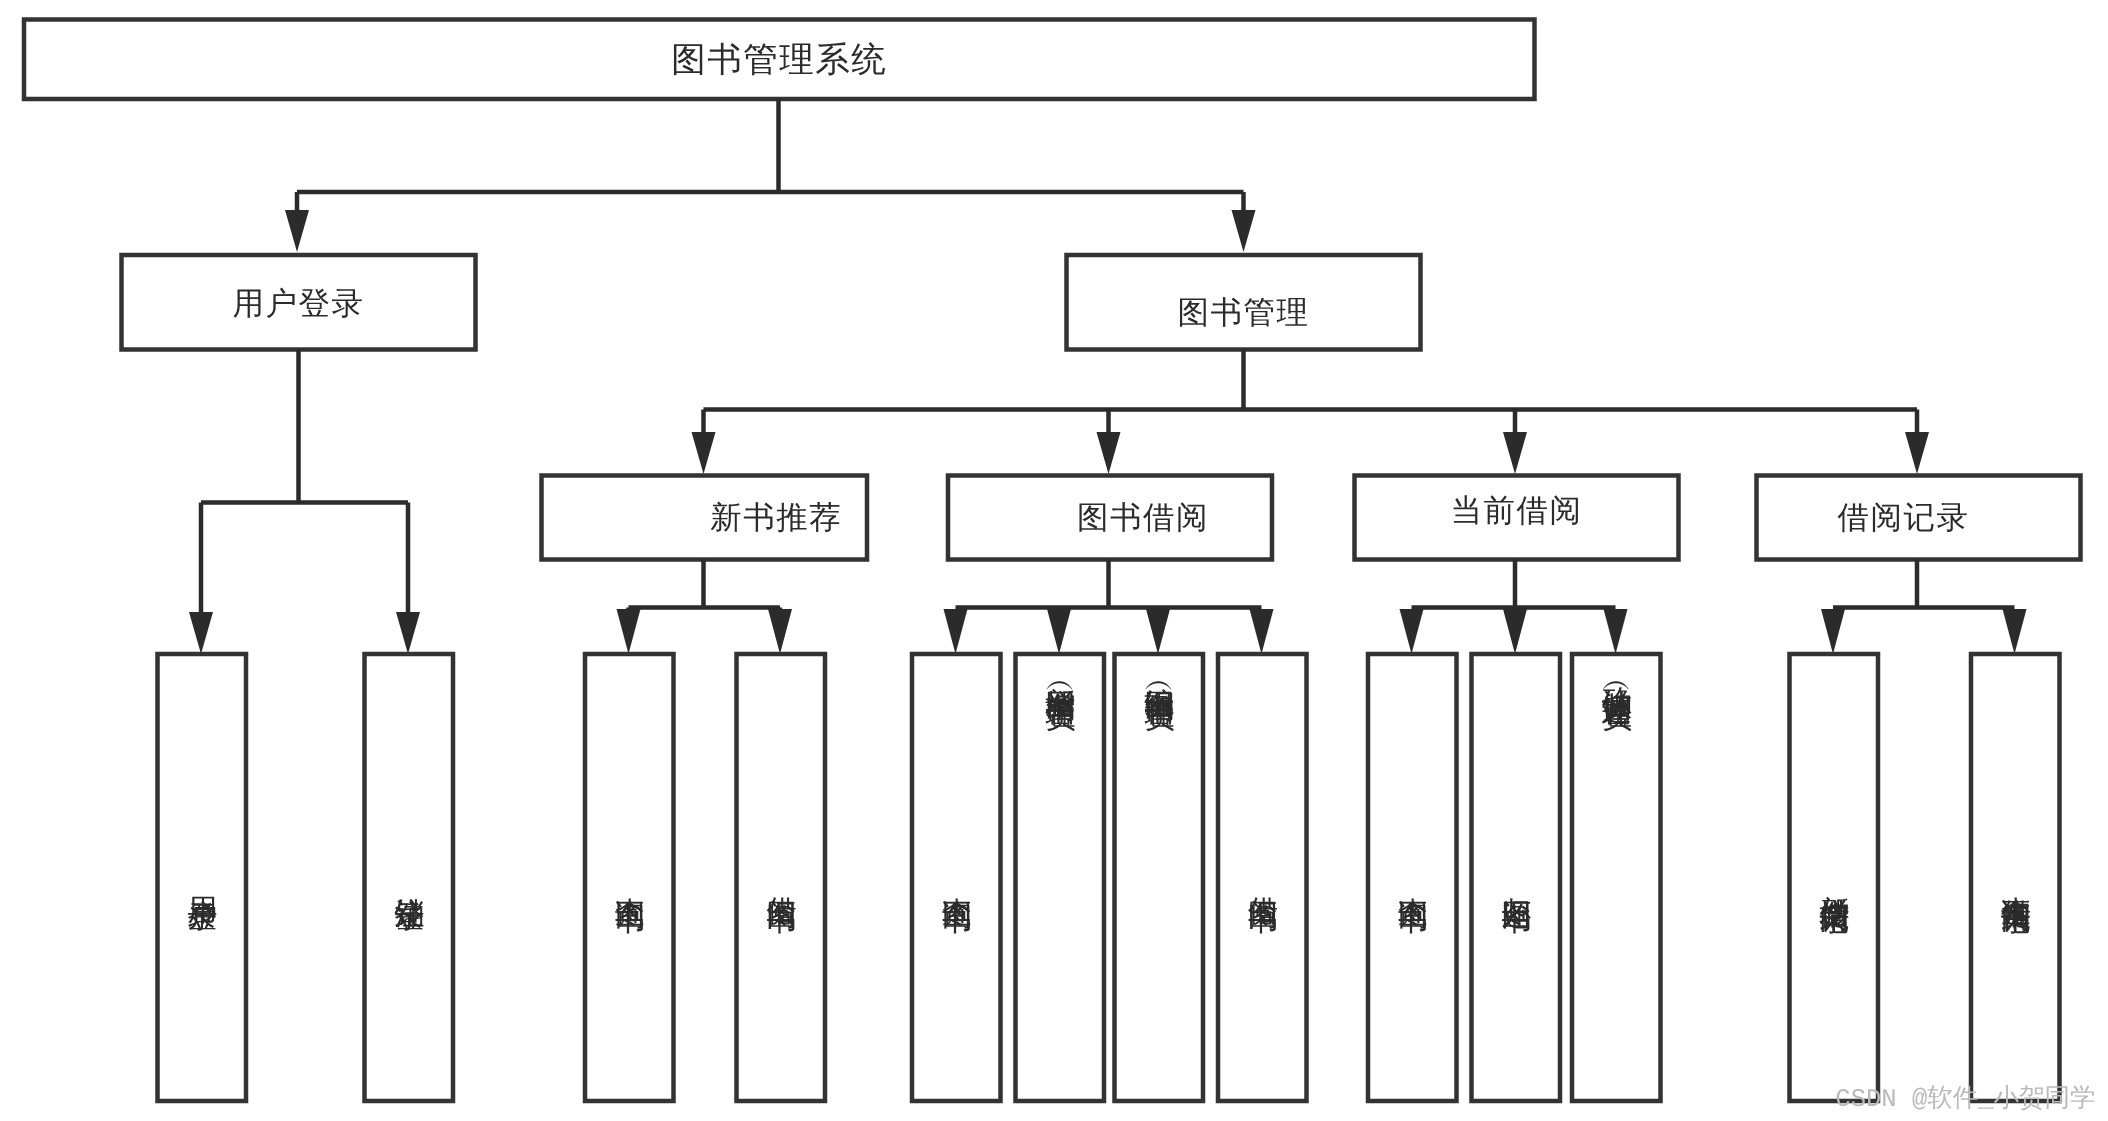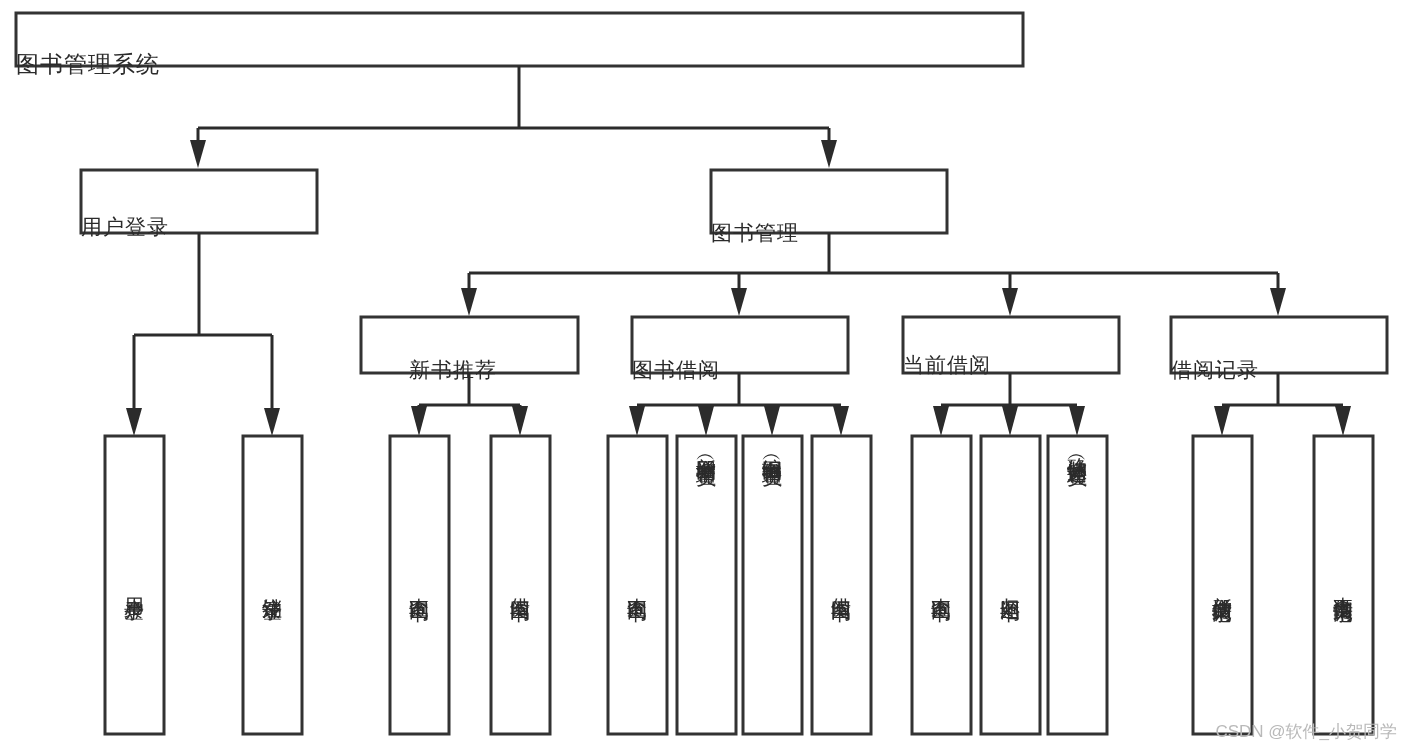--- a/index.html
+++ b/index.html
@@ -56,35 +56,35 @@
     font-size: 20px;
     line-height: 1;
     color: #2b2b2b;
     letter-spacing: 1.5px;
     white-space: nowrap;
   }
   .h-label-wrap {
     position: absolute;
     display: flex;
     align-items: center;
+    justify-content: center;
     pointer-events: none;
-    margin-top: 25px;
   }
   .h-label {
     font-family: "Liberation Sans", "DejaVu Sans", sans-serif;
     font-size: 21px;
     color: #2b2b2b;
     letter-spacing: 1px;
     white-space: nowrap;
   }
   #watermark {
     position: absolute;
     right: 8px;
     bottom: 4px;
-    font-family: Liberation Sans, sans-serif;
+    font-family: Liberation Mono, monospace;
     font-size: 17px;
     color: #b9b9b9;
     white-space: nowrap;
     pointer-events: none;
   }
 </style>
 </head>
 <body>
 
 <div id="diagram-root">

